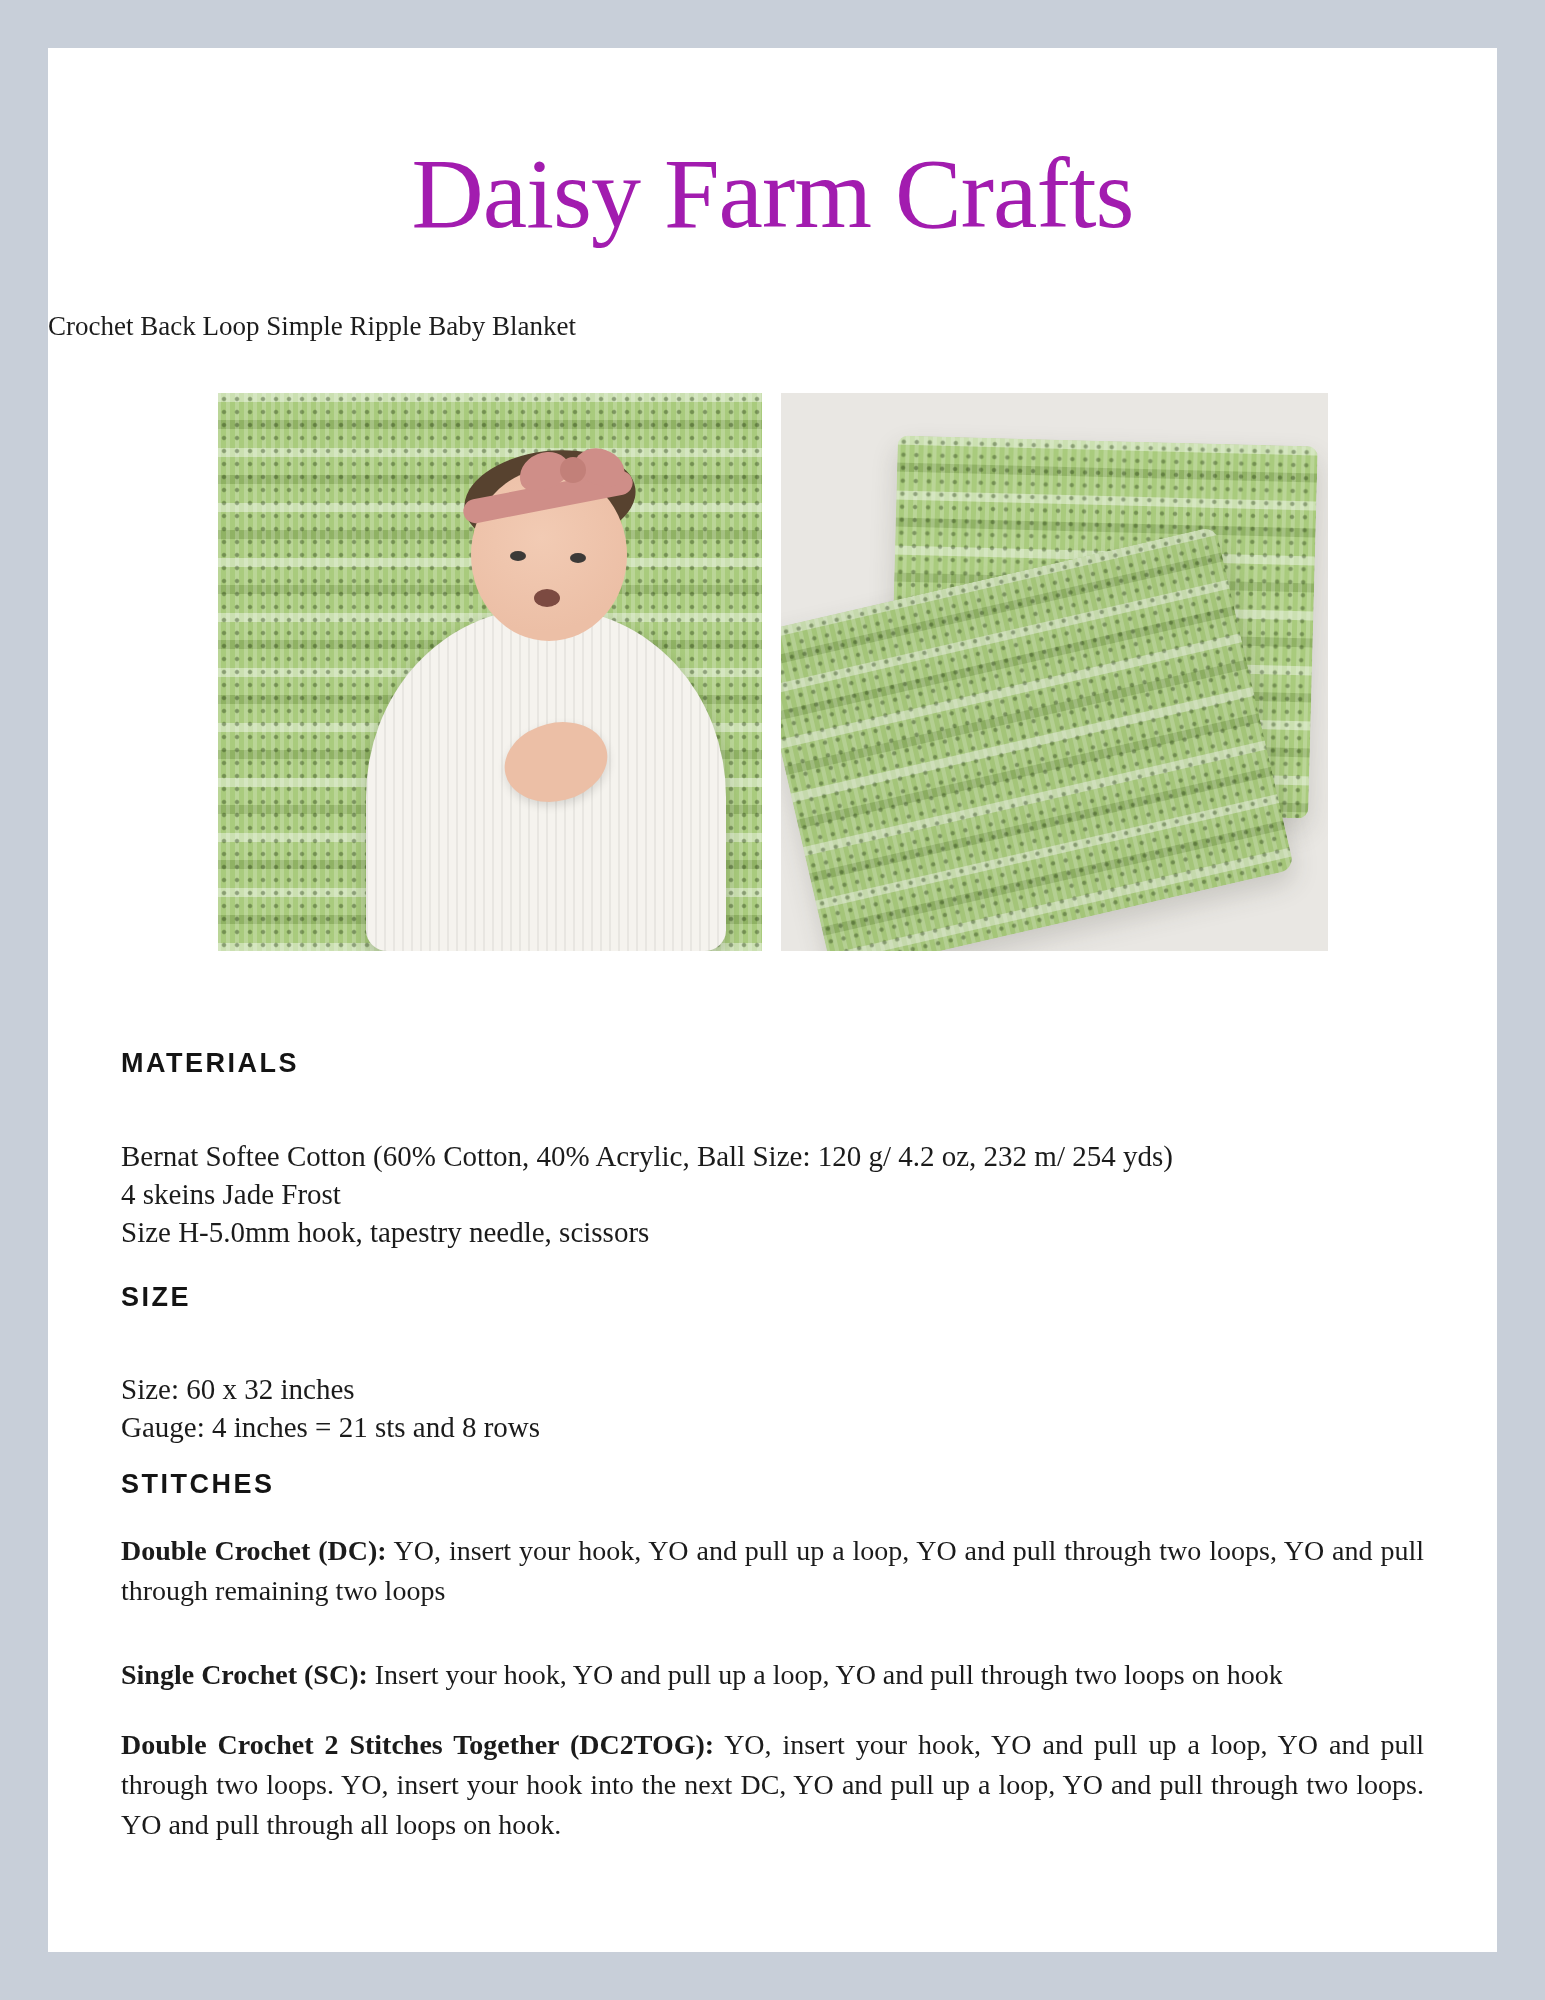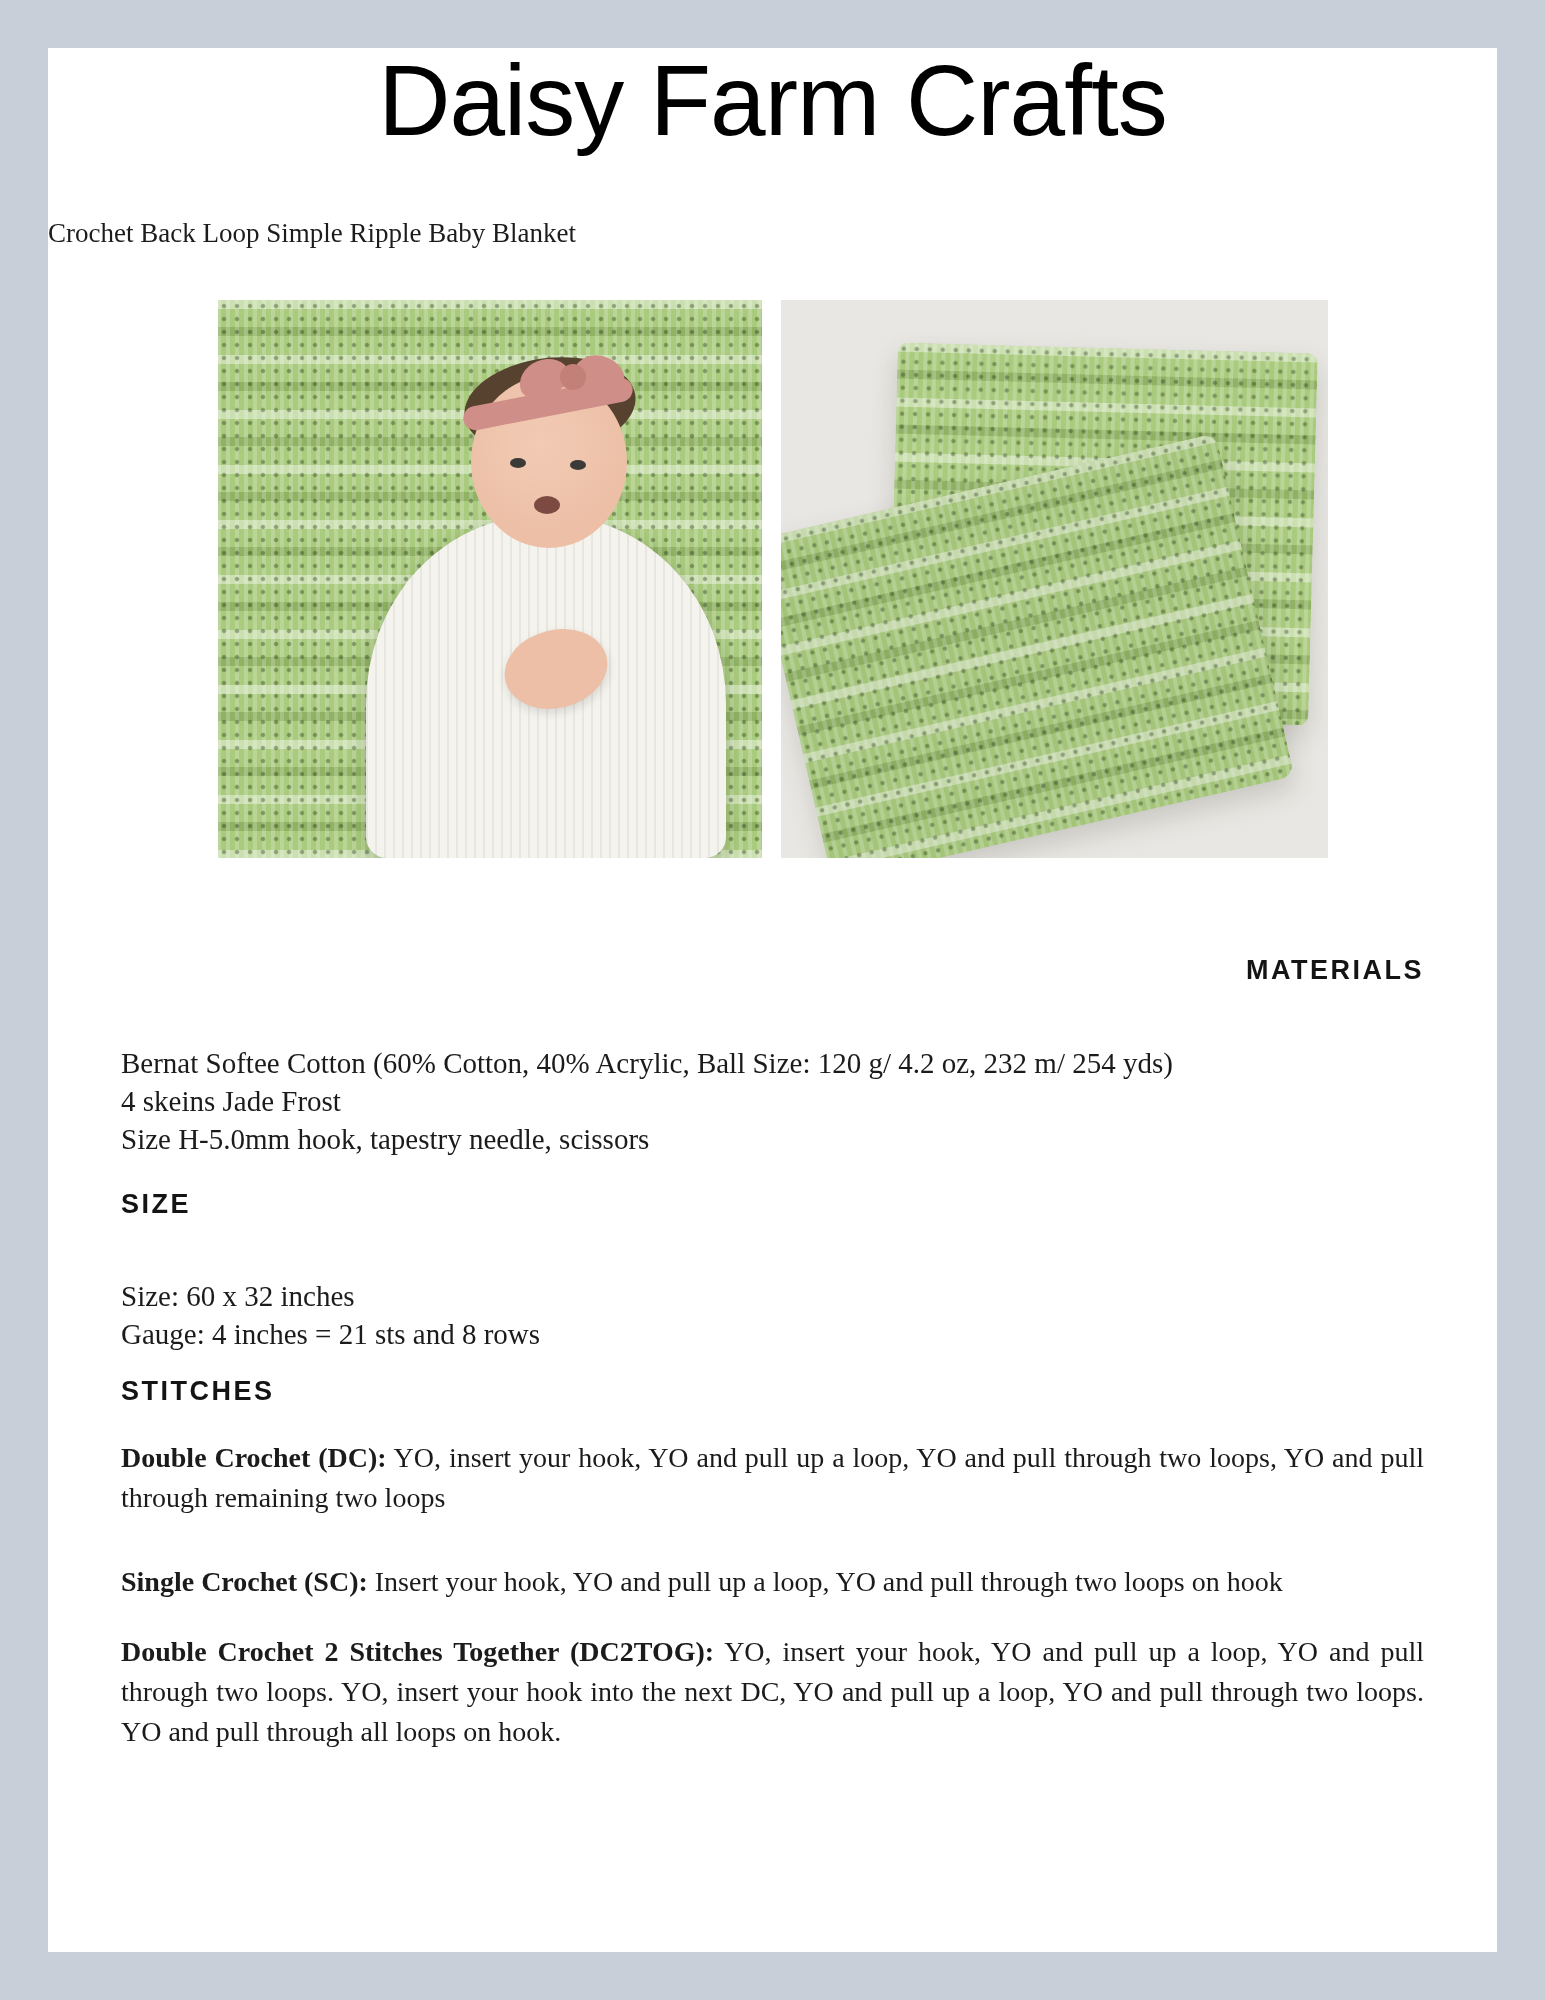--- a/index.html
+++ b/index.html
@@ -12,27 +12,28 @@
     --skin:#ecbfa6;
     --outfit-white:#f5f3ee;
   }
   *{margin:0;padding:0;box-sizing:border-box;}
   html,body{width:1545px;height:2000px;}
   body{position:relative;font-family:"Liberation Serif","DejaVu Serif",serif;color:var(--ink);}
   .frame{position:absolute;inset:0;background:var(--frame);}
   .page{position:absolute;inset:48px;background:var(--page);overflow:hidden;}
 
   .title{
+    margin-top:93px;
     text-align:center;
-    font-family:Liberation Sans, sans-serif;
+    font-family:Liberation Serif, serif;
     font-weight:400;
     font-size:100px;
     line-height:1.05;
     letter-spacing:-1px;
-    color:#000000;
+    color:#a21caf;
   }
   .subtitle{
     margin-top:64px;
     font-size:27px;
     line-height:1.2;
     color:#1c1c1c;
   }
 
   
   .photos{
@@ -89,21 +90,21 @@
   
   .content{padding:0 73px;}
   .content h2{
     font-family:"Liberation Sans","DejaVu Sans",sans-serif;
     font-weight:700;
     font-size:27px;
     line-height:1.2;
     letter-spacing:2.5px;
     color:#141414;
   }
-  .h-materials{margin-top:96px;text-align:right;}
+  .h-materials{margin-top:96px;}
   .h-size{margin-top:30px;}
   .h-stitches{margin-top:22px;}
   .plain-lines{margin-top:57px;font-size:29px;line-height:38px;}
   .stitch{margin-top:30px;font-size:28px;line-height:40px;text-align:justify;}
   .stitch.first{margin-top:44px;}
   .stitch b{font-weight:700;}
 </style>
 </head>
 <body>
 

